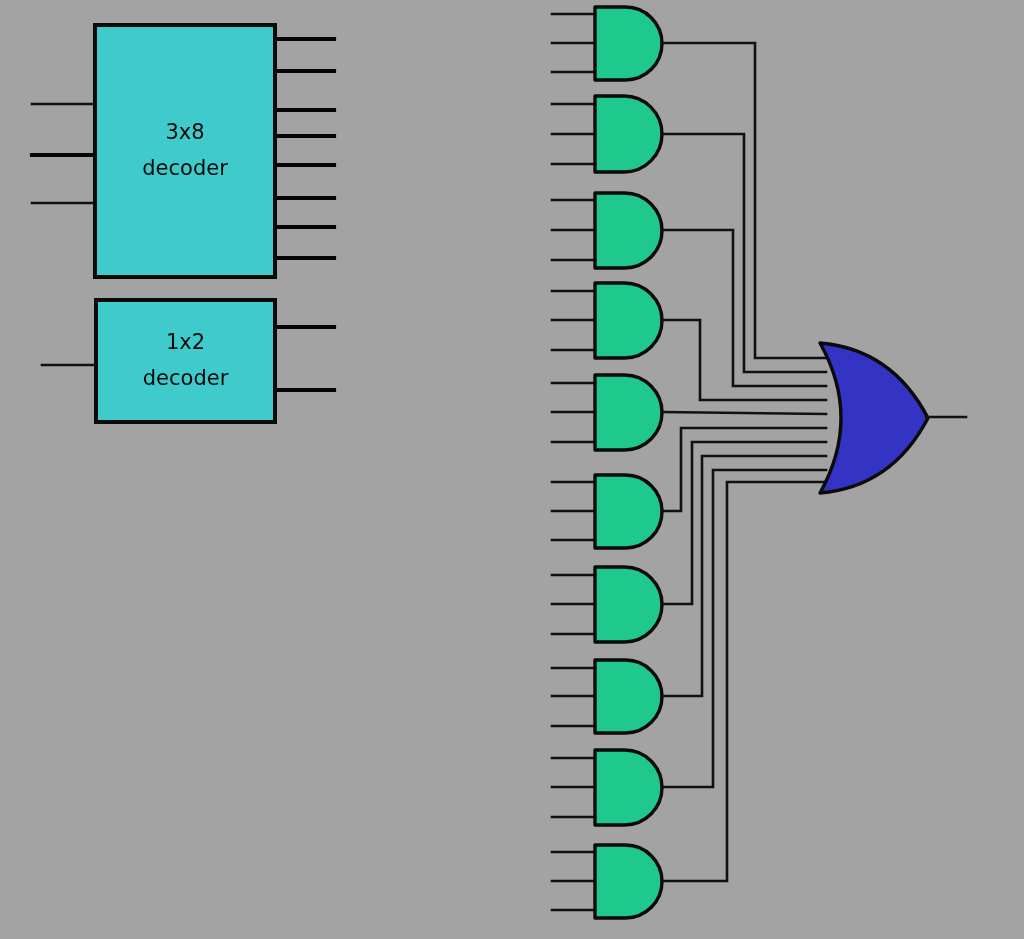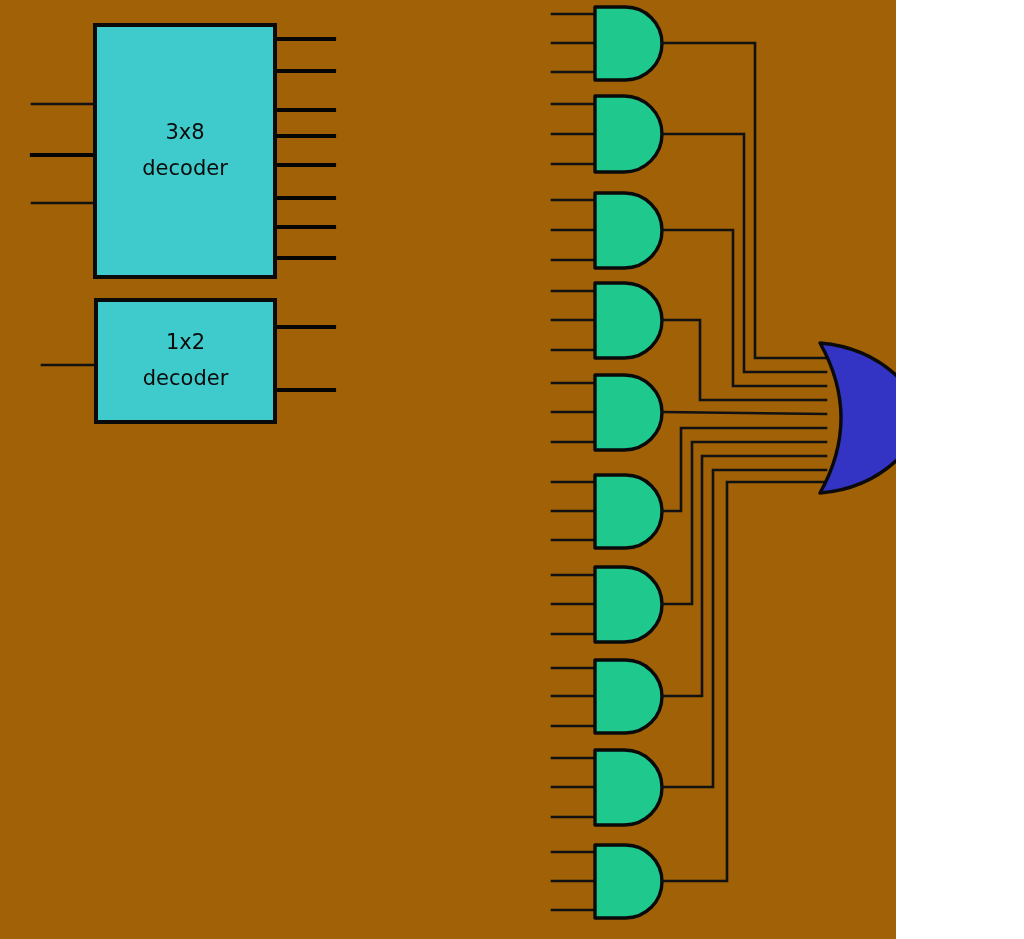--- a/index.html
+++ b/index.html
@@ -5,23 +5,23 @@
   html, body {
     margin: 0;
     padding: 0;
     background: #ffffff;
   }
   body {
     font-family: "DejaVu Sans", sans-serif;
   }
   #diagram-root {
     position: relative;
-    width: 896px;
+    width: 1024px;
     height: 939px;
-    background: #a16207;
+    background: #a3a3a3;
     overflow: hidden;
   }
   #diagram-svg {
     display: block;
     width: 1024px;
     height: 939px;
   }
   .box-label {
     font-family: "DejaVu Sans", sans-serif;
     font-size: 21px;

